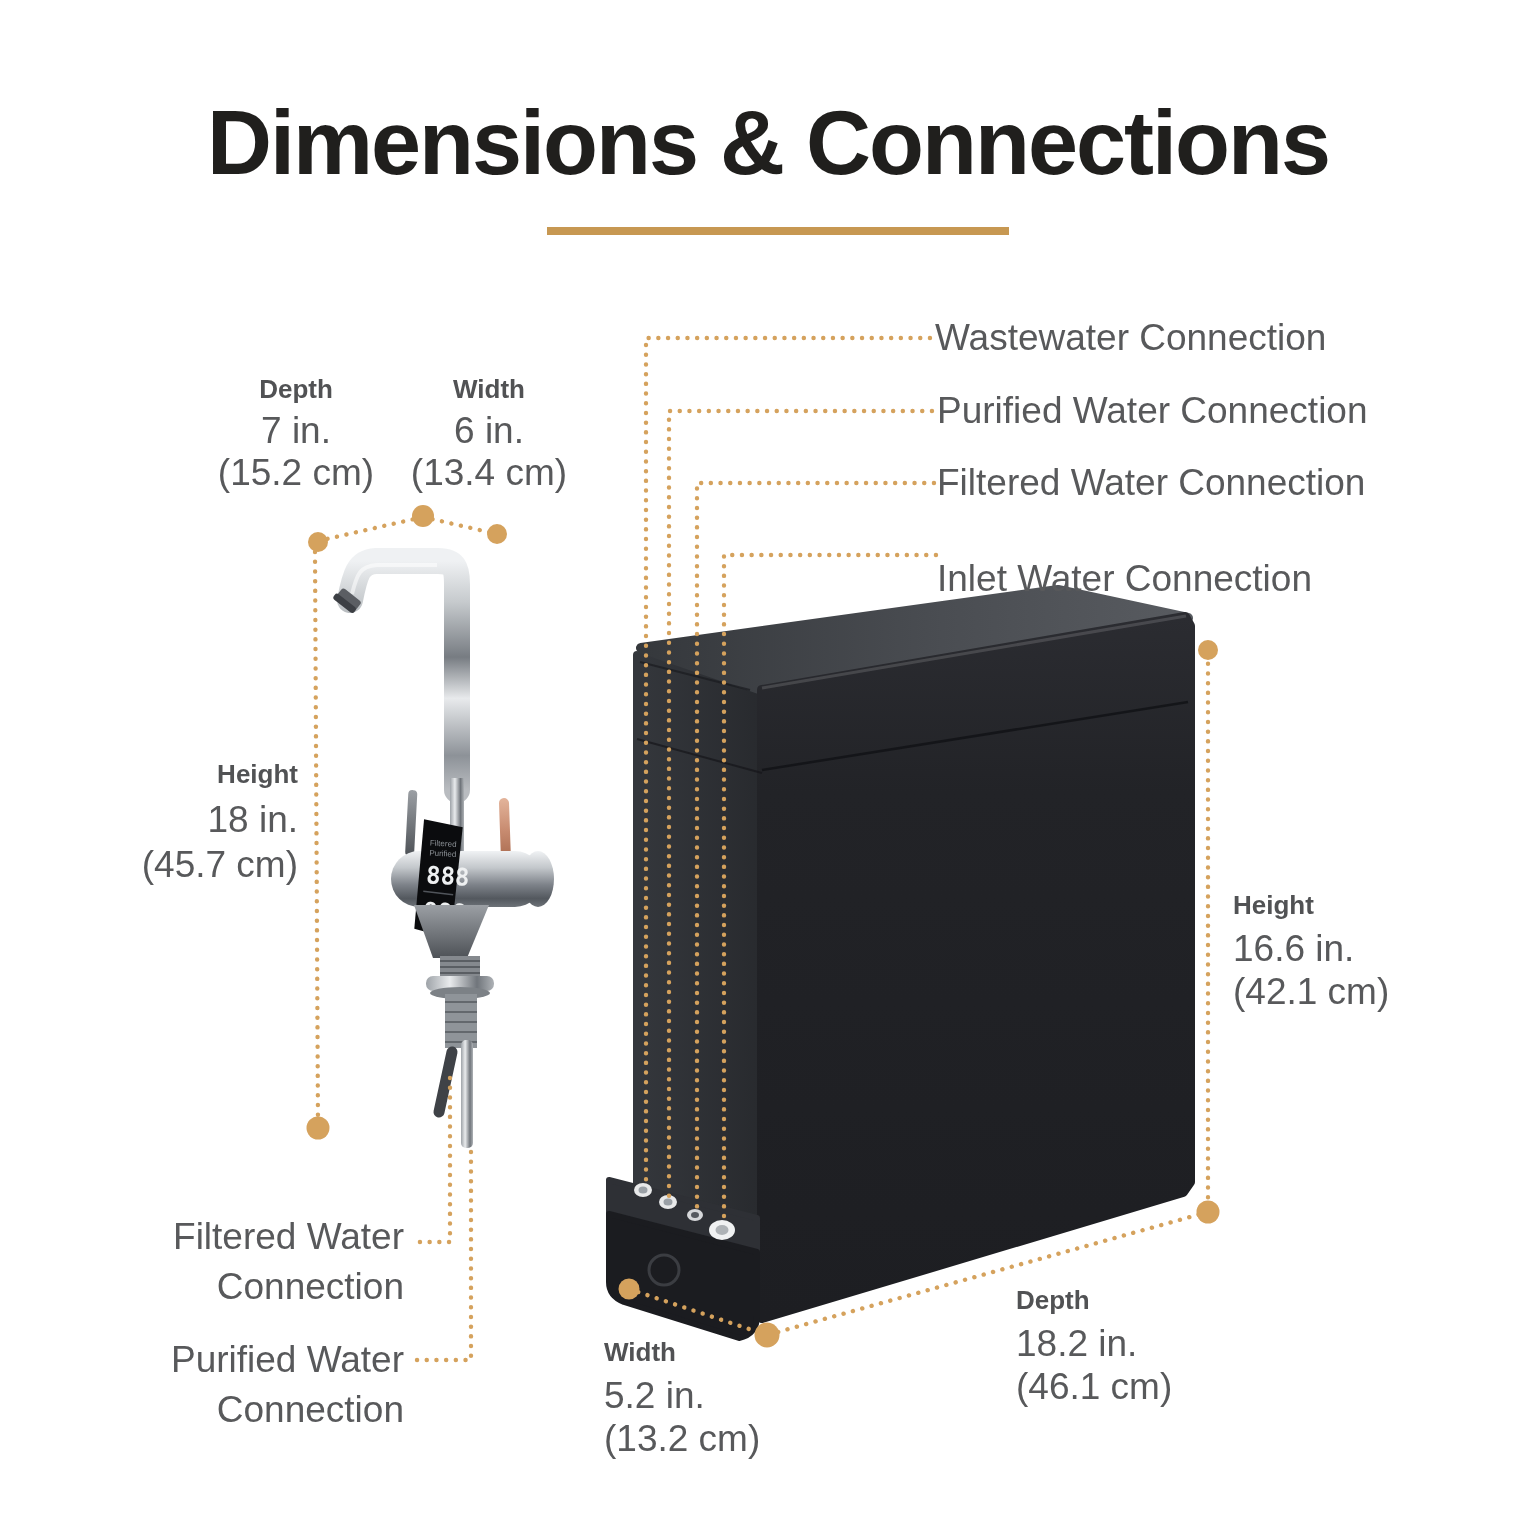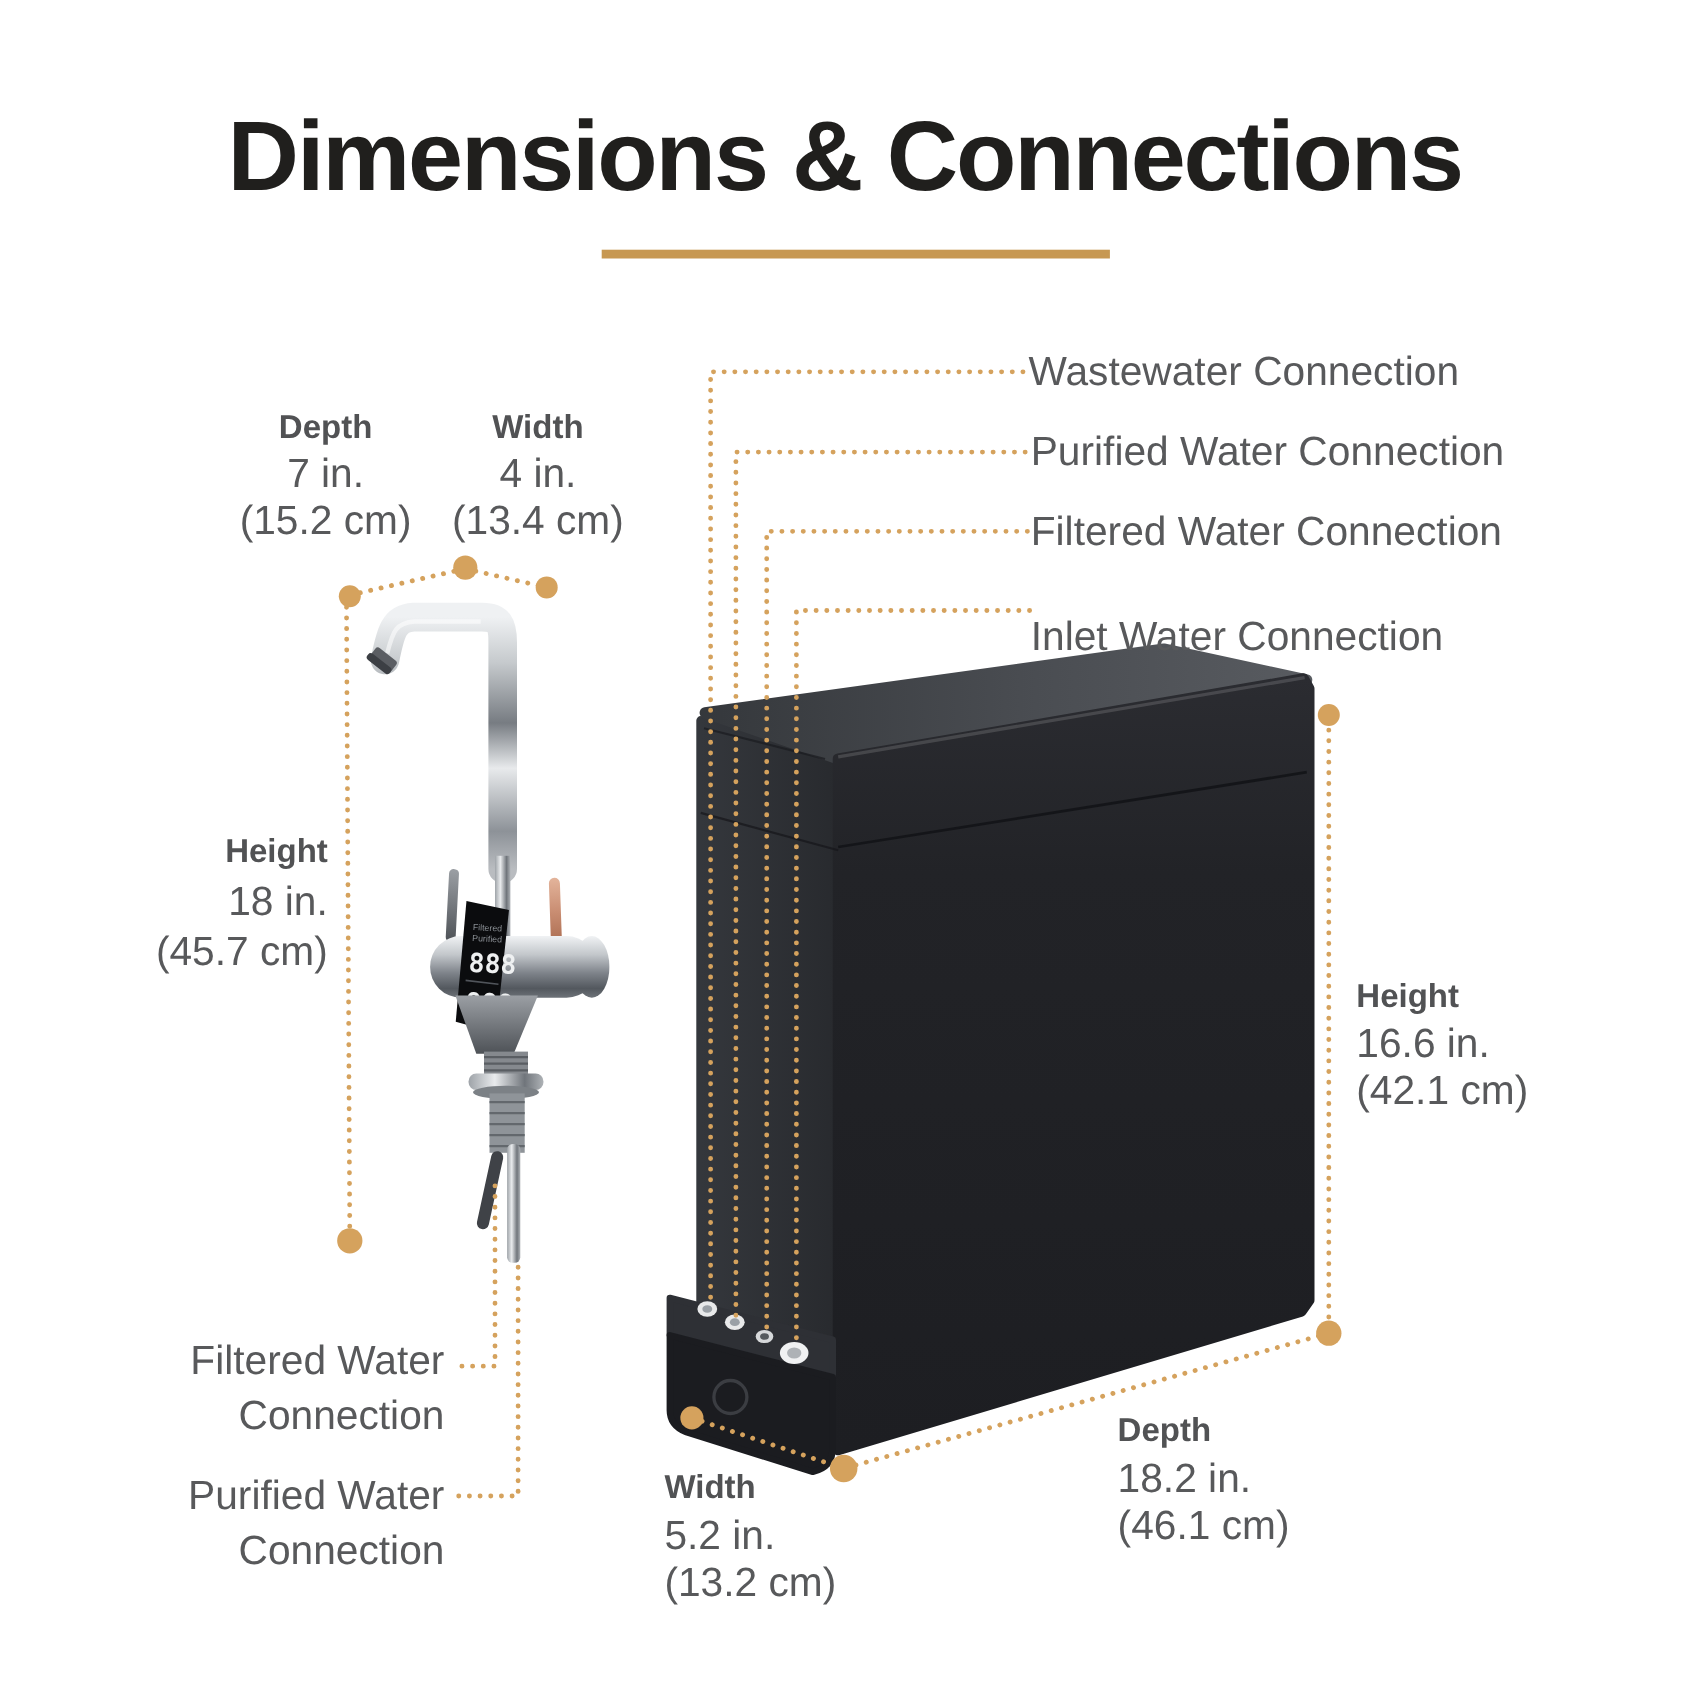--- a/index.html
+++ b/index.html
@@ -11,21 +11,21 @@
   .title{
     position:absolute;top:92px;left:0;width:1536px;text-align:center;
     font-size:90px;font-weight:bold;letter-spacing:-2px;color:#201f1d;margin:0;
   }
   .title-underline{
     position:absolute;top:227px;left:547px;width:462px;height:8px;background:#C79852;
   }
   .art{position:absolute;top:0;left:0;width:1536px;height:1536px;}
   .lbl{position:absolute;font-size:37px;color:#58595B;line-height:42px;white-space:nowrap;}
   .dimcol{position:absolute;font-size:37px;color:#58595B;line-height:42px;text-align:center;white-space:nowrap;}
-  .dimcol .b,.lbl .b{font-weight:bold;font-size:30px;color:#515254;}
+  .dimcol .b,.lbl .b{font-weight:bold;font-size:26px;color:#515254;}
   .ra{text-align:right;}
 </style>
 </head>
 <body>
 
 <div class="canvas">
 
   <h1 class="title">Dimensions &amp; Connections</h1>
   <div class="title-underline"></div>
 
@@ -186,21 +186,21 @@
   </svg>
 
   <div class="dimcol" style="left:196px;top:368px;width:200px;">
     <div class="b">Depth</div>
     <div>7 in.</div>
     <div>(15.2 cm)</div>
   </div>
 
   <div class="dimcol" style="left:389px;top:368px;width:200px;">
     <div class="b">Width</div>
-    <div>4 in.</div>
+    <div>6 in.</div>
     <div>(13.4 cm)</div>
   </div>
 
   <div class="dimcol ra" style="left:58px;top:752px;width:240px;line-height:45px;">
     <div class="b">Height</div>
     <div>18 in.</div>
     <div>(45.7 cm)</div>
   </div>
 
   <div class="lbl ra" style="left:120px;top:1212px;width:284px;line-height:50px;">

